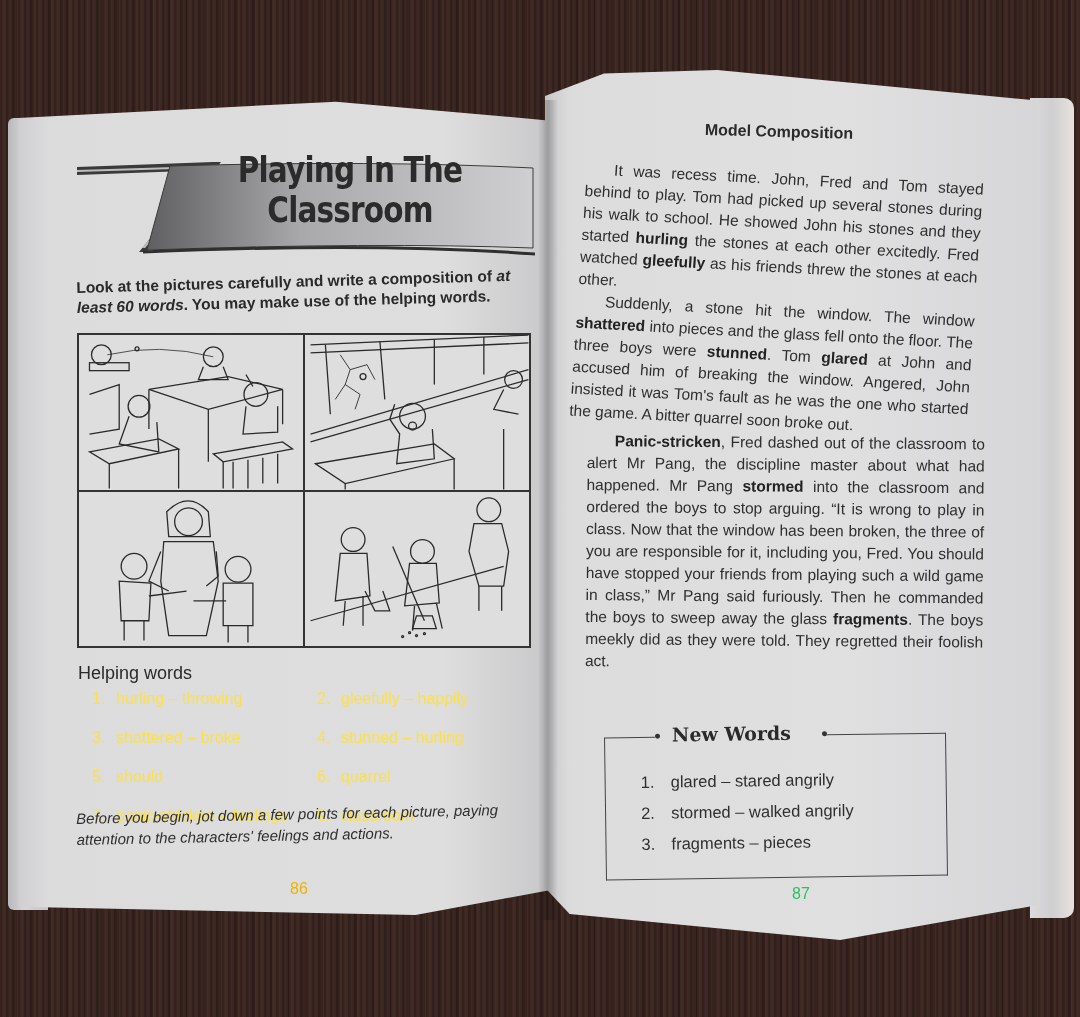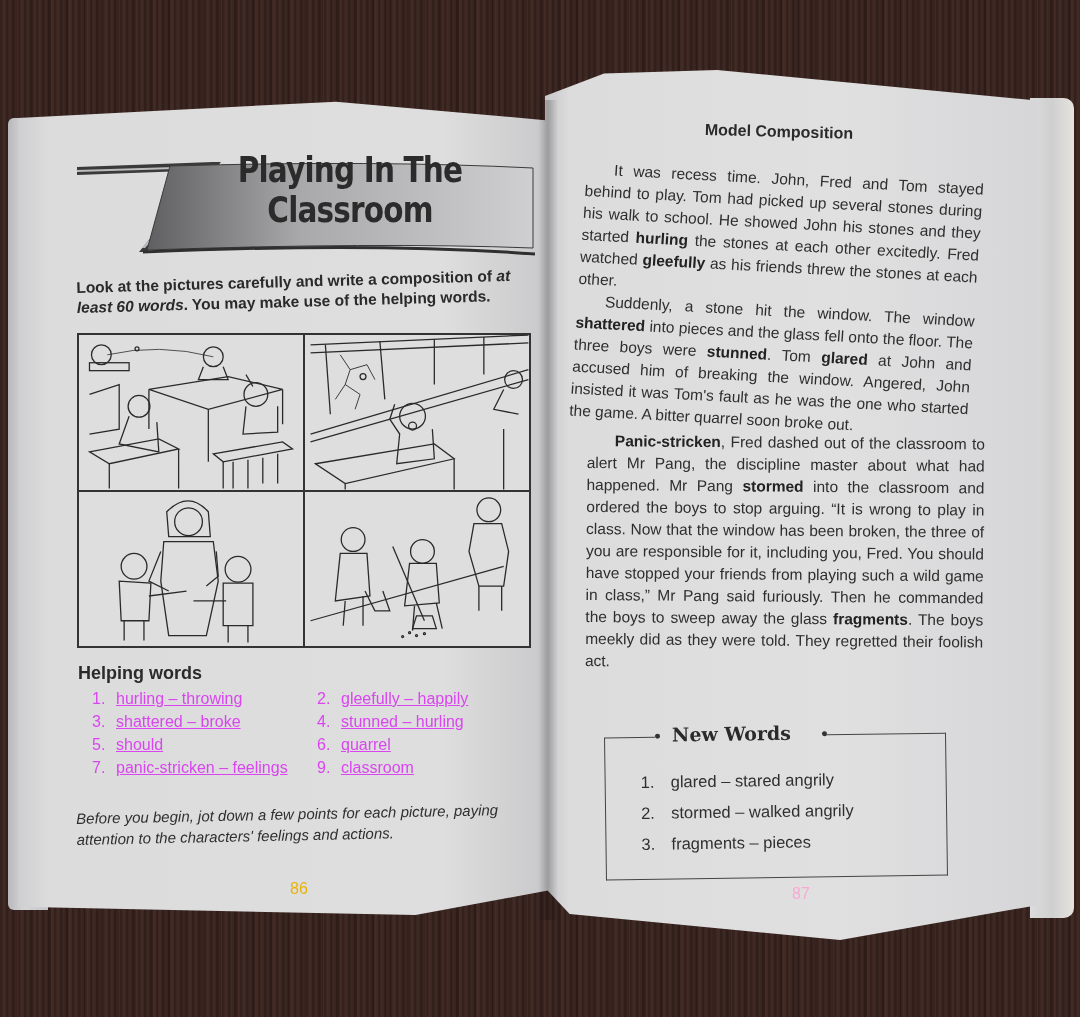--- a/index.html
+++ b/index.html
@@ -60,26 +60,26 @@
 
     .pictures {
       position:absolute; left:77px; top:333px; width:452px; height:313px;
       border:1.5px solid #333; background:#dedede;
       display:grid; grid-template-columns:1fr 1fr; grid-template-rows:1fr 1fr;
     }
     .panel { border:0.75px solid #333; position:relative; overflow:hidden; }
     .panel svg { position:absolute; left:0; top:0; width:100%; height:100%; }
 
     .helping-title {
-      position:absolute; left:78px; top:663px; font-weight:bold; font-size:18px; color:#2a2a2a;
+      position:absolute; left:78px; top:663px; font-weight:normal; font-size:18px; color:#2a2a2a;
     }
     .helping-list {
       position:absolute; left:92px; top:688px; width:440px;
-      display:grid; grid-template-columns:225px 215px; row-gap:2px;
-      font-size:16px; line-height:21px; color:#d946ef;text-decoration:underline;
+      display:grid; grid-template-columns:225px 215px; row-gap:18px;
+      font-size:16px; line-height:21px; color:#fde047;
     }
     .hw-item .num { display:inline-block; width:24px; }
     .before-note {
       position:absolute; left:76px; top:808px; width:470px;
       font-style:italic; font-size:15px; line-height:21px; color:#2f2f2f;
       transform:rotate(-1.2deg); transform-origin:left top;
     }
     .page-num-left { position:absolute; left:290px; top:880px; font-size:16px; color:#eab308; }
 
     
@@ -104,21 +104,21 @@
     }
     .nw-topline-l { position:absolute; left:0; top:0; width:50px; height:0; border-top:1.5px solid #444; }
     .nw-topline-r { position:absolute; right:0; top:0; width:118px; height:0; border-top:1.5px solid #444; }
     .nw-dot { position:absolute; top:-3px; width:5px; height:5px; border-radius:50%; background:#333; }
     .nw-title {
       position:absolute; left:67px; top:-13px;
       font-family:"DejaVu Serif", serif; font-weight:bold; font-size:19px; color:#2a2a2a;
     }
     .nw-list { position:absolute; left:35px; top:30px; font-size:16.5px; line-height:31px; color:#2f2f2f; }
     .nw-list .num { display:inline-block; width:30px; }
-    .page-num-right { position:absolute; left:792px; top:885px; font-size:16px; color:#f9a8d4; }
+    .page-num-right { position:absolute; left:792px; top:885px; font-size:16px; color:#22c55e; }
   </style>
 </head>
 <body>
 
 <div class="stack-left"></div>
 <div class="stack-right"></div>
 
 <div class="page page-left"></div>
 
 <div class="page page-right"></div>

